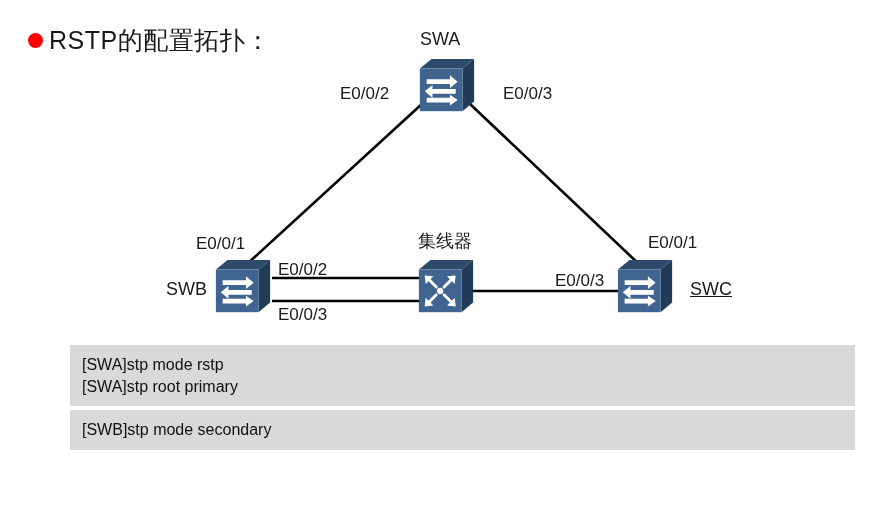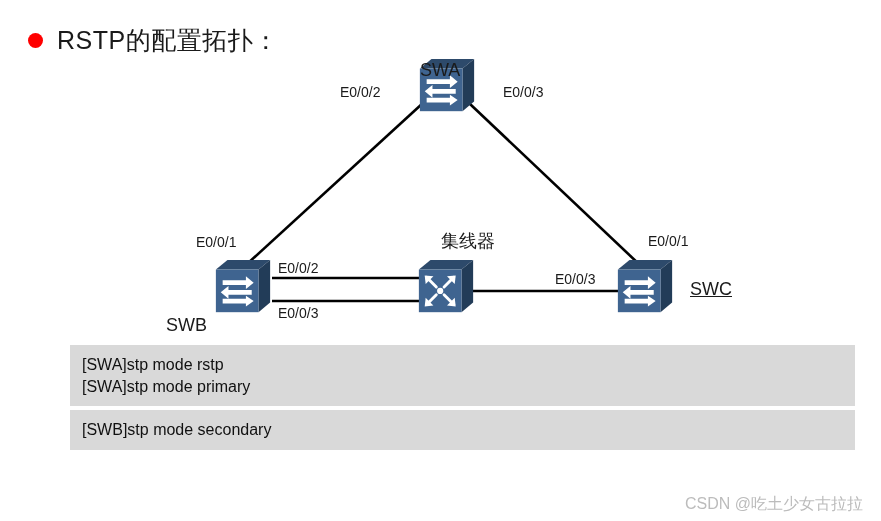--- a/index.html
+++ b/index.html
@@ -18,21 +18,21 @@
     overflow: hidden;
   }
 
   
   .title-row {
     position: absolute;
     left: 28px;
     top: 24px;
     display: flex;
     align-items: center;
-    gap: 14px;
+    gap: 6px;
   }
   .bullet {
     width: 15px;
     height: 15px;
     border-radius: 50%;
     background: #ff0000;
     flex: 0 0 auto;
   }
   .title-text {
     font-size: 25px;
@@ -46,21 +46,21 @@
     position: absolute;
     left: 0;
     top: 0;
     width: 881px;
     height: 521px;
   }
 
   
   .lbl {
     position: absolute;
-    font-size: 14px;
+    font-size: 17px;
     color: #1a1a1a;
     white-space: nowrap;
     line-height: 1;
   }
   .lbl.dev {
     font-size: 18px;
   }
   .lbl.hub-name {
     font-size: 18px;
   }
@@ -157,44 +157,43 @@
       <line x1="272" y1="301" x2="425" y2="301"></line>
       <line x1="470" y1="291" x2="621" y2="291"></line>
     </g>
 
     <use href="#sym-switch" x="416" y="55" width="62" height="62"></use>
     <use href="#sym-switch" x="212" y="256" width="62" height="62"></use>
     <use href="#sym-switch" x="614" y="256" width="62" height="62"></use>
     <use href="#sym-hub" x="415" y="256" width="62" height="62"></use>
   </svg>
 
-  <div class="lbl dev" style="left:420px; top:30px;margin-top:31px;">SWA</div>
-  <div class="lbl dev" style="left:166px; top:280px;margin-top:36px;">SWB</div>
+  <div class="lbl dev" style="left:420px; top:30px;">SWA</div>
+  <div class="lbl dev" style="left:166px; top:280px;">SWB</div>
   <div class="lbl dev" style="left:690px; top:280px;text-decoration:underline;">SWC</div>
-  <div class="lbl hub-name" style="left:418px; top:232px;margin-left:23px;">集线器</div>
+  <div class="lbl hub-name" style="left:418px; top:232px;">集线器</div>
 
   <div class="lbl" style="left:340px; top:85px;">E0/0/2</div>
   <div class="lbl" style="left:503px; top:85px;">E0/0/3</div>
 
   <div class="lbl" style="left:196px; top:235px;">E0/0/1</div>
   <div class="lbl" style="left:278px; top:261px;">E0/0/2</div>
   <div class="lbl" style="left:278px; top:306px;">E0/0/3</div>
 
   <div class="lbl" style="left:648px; top:234px;">E0/0/1</div>
   <div class="lbl" style="left:555px; top:272px;">E0/0/3</div>
 
   <div class="cmd-stack">
 
     <div class="cmd-box">
       <div class="cmd-line">[SWA]stp mode rstp</div>
-      <div class="cmd-line">[SWA]stp mode primary</div>
+      <div class="cmd-line">[SWA]stp root primary</div>
     </div>
 
     <div class="cmd-box">
       <div class="cmd-line">[SWB]stp mode secondary</div>
     </div>
 
 
   </div>
 
-  <div class="watermark">CSDN @吃土少女古拉拉</div>
 
 </div>
 
 </body></html>

